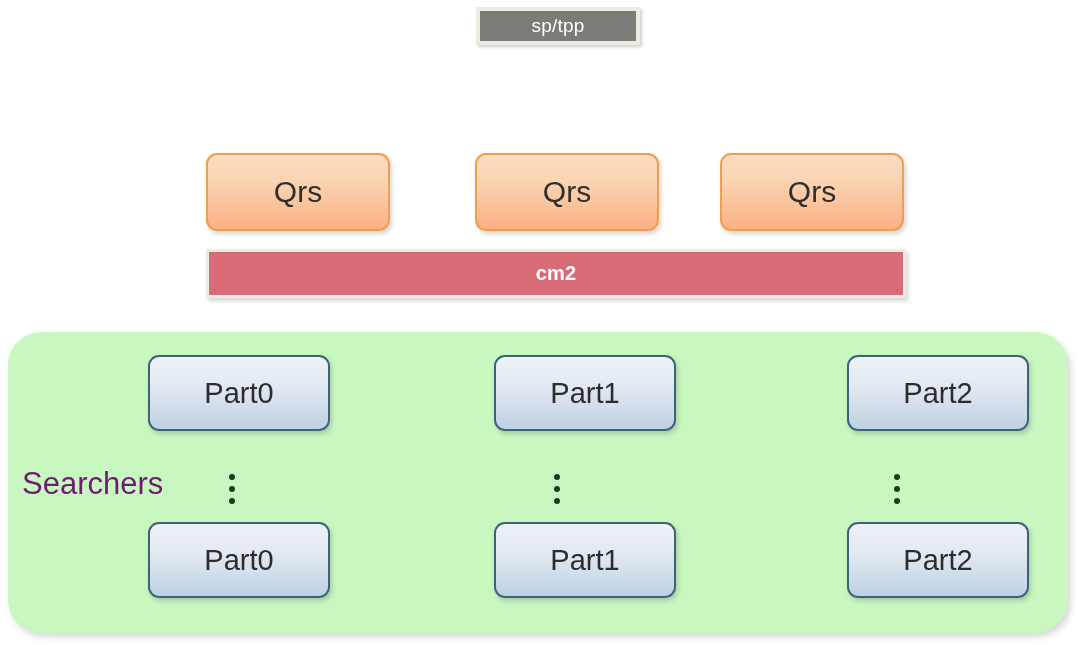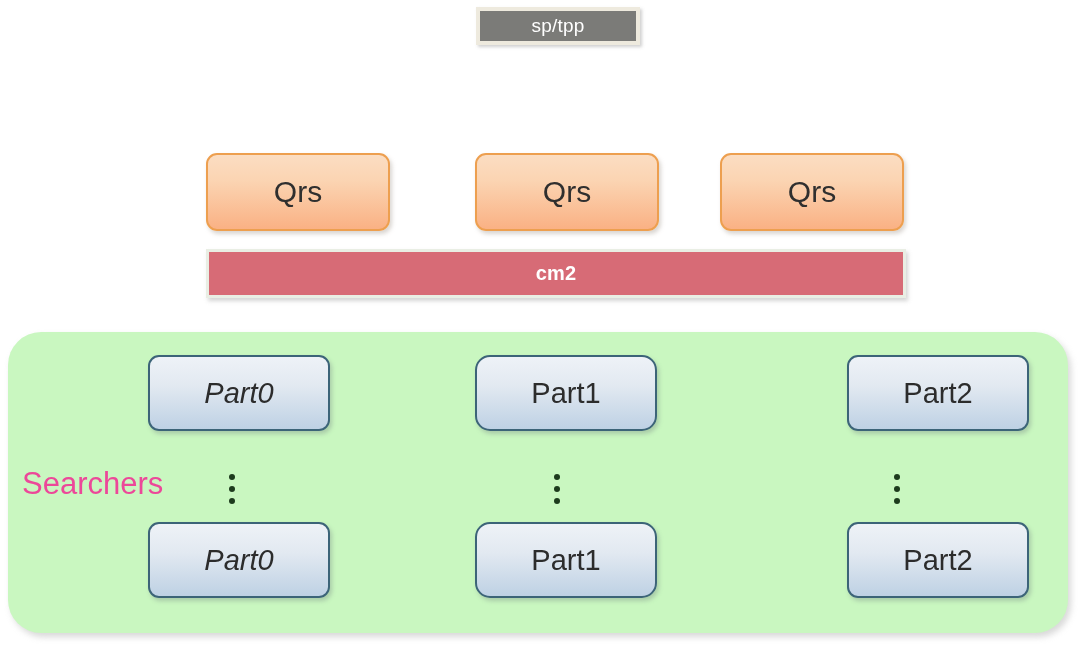--- a/index.html
+++ b/index.html
@@ -98,21 +98,21 @@
     background: #c9f7c0;
     border-radius: 33px;
     box-shadow: 3px 4px 6px rgba(170,170,170,0.45);
   }
 
   .searchers-label {
     position: absolute;
     left: 22px;
     top: 466px;
     font-size: 31px;
-    color: #ec4899;
+    color: #701a75;
     white-space: nowrap;
   }
 
   
   .part {
     position: absolute;
     width: 182px;
     height: 76px;
     border: 2px solid #3c6478;
     border-radius: 11px;
@@ -121,22 +121,22 @@
     display: flex;
     align-items: center;
     justify-content: center;
     box-shadow: 2px 3px 4px rgba(130,150,140,0.45);
   }
   .part span {
     color: #2c2c2c;
     font-size: 29px;
     font-weight: normal;
   }
-  .part.c0 { left: 148px; font-style: italic; }
-  .part.c1 { left: 475px; border-radius: 15px; }
+  .part.c0 { left: 148px; }
+  .part.c1 { left: 494px; }
   .part.c2 { left: 847px; }
   .part.r0 { top: 355px; }
   .part.r1 { top: 522px; }
 
   
   .vdots {
     position: absolute;
     width: 8px;
     display: flex;
     flex-direction: column;

